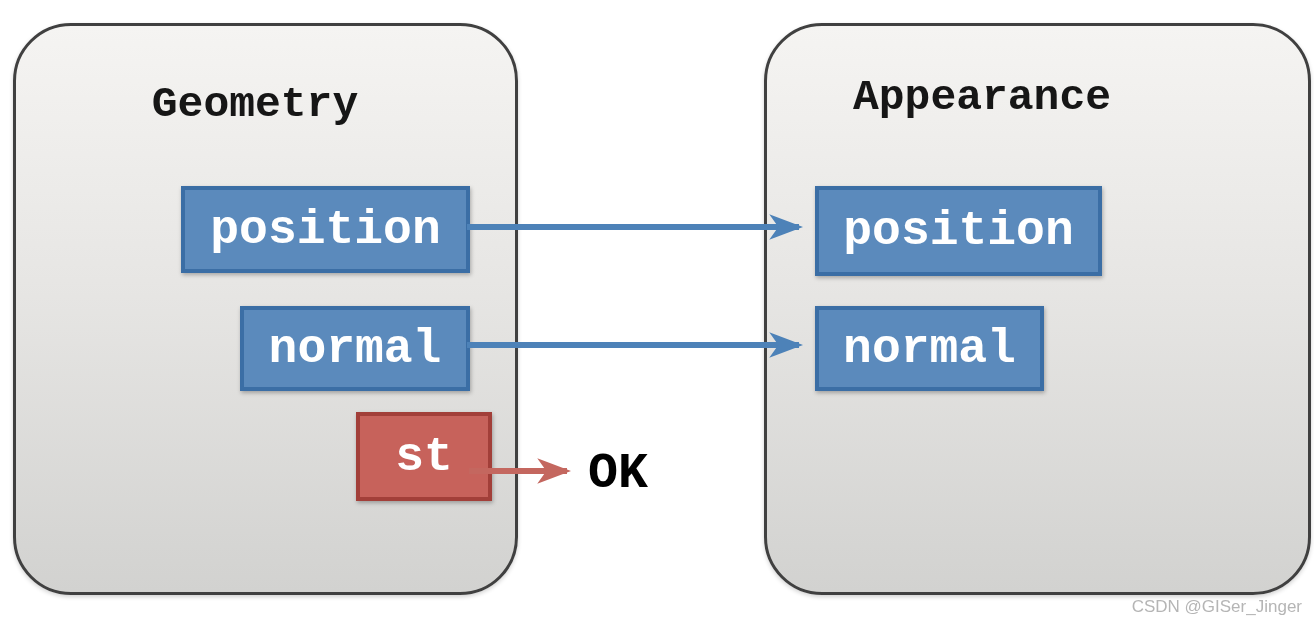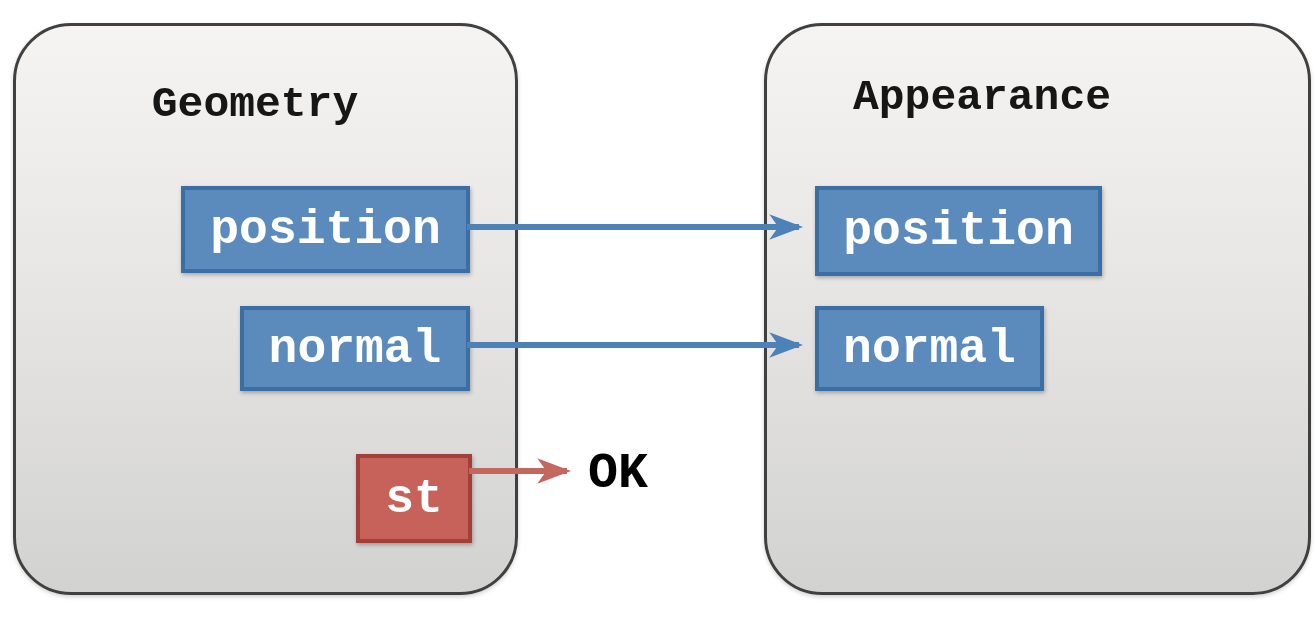--- a/index.html
+++ b/index.html
@@ -50,21 +50,21 @@
     font-weight: 700;
     font-size: 48px;
     color: #ffffff;
     box-shadow: 1px 2px 4px rgba(0,0,0,0.28);
   }
   .node.blue { background: #5b8abc; border: 4px solid #3b6ea5; }
   .node.red  { background: #c7625b; border: 4px solid #a23f39; }
 
   #node-geo-position { left: 165px; top: 160px; width: 289px; height: 87px; }
   #node-geo-normal   { left: 224px; top: 280px; width: 230px; height: 85px; }
-  #node-geo-st       { left: 340px; top: 428px; width: 116px; height: 89px; }
+  #node-geo-st       { left: 340px; top: 386px; width: 136px; height: 89px; }
   #node-app-position { left: 48px;  top: 160px; width: 287px; height: 90px; }
   #node-app-normal   { left: 48px;  top: 280px; width: 229px; height: 85px; }
 
   #arrow-layer {
     position: absolute;
     left: 0; top: 0;
     width: 1314px;
     height: 624px;
     z-index: 5;
     pointer-events: none;
@@ -127,14 +127,15 @@
         <path d="M0,0 L12,4.5 L0,9 L3.2,4.5 Z" fill="#c4675f"></path>
       </marker>
     </defs>
     <line x1="467" y1="227" x2="799" y2="227" stroke="#4d82b8" stroke-width="6" marker-end="url(#head-blue)"></line>
     <line x1="467" y1="345" x2="799" y2="345" stroke="#4d82b8" stroke-width="6" marker-end="url(#head-blue)"></line>
     <line x1="469" y1="471" x2="567" y2="471" stroke="#c4675f" stroke-width="6" marker-end="url(#head-red)"></line>
   </svg>
 
   <div id="ok-label">OK</div>
 
+  <div id="watermark">CSDN @GISer_Jinger</div>
 
 </div>
 
 </body></html>

